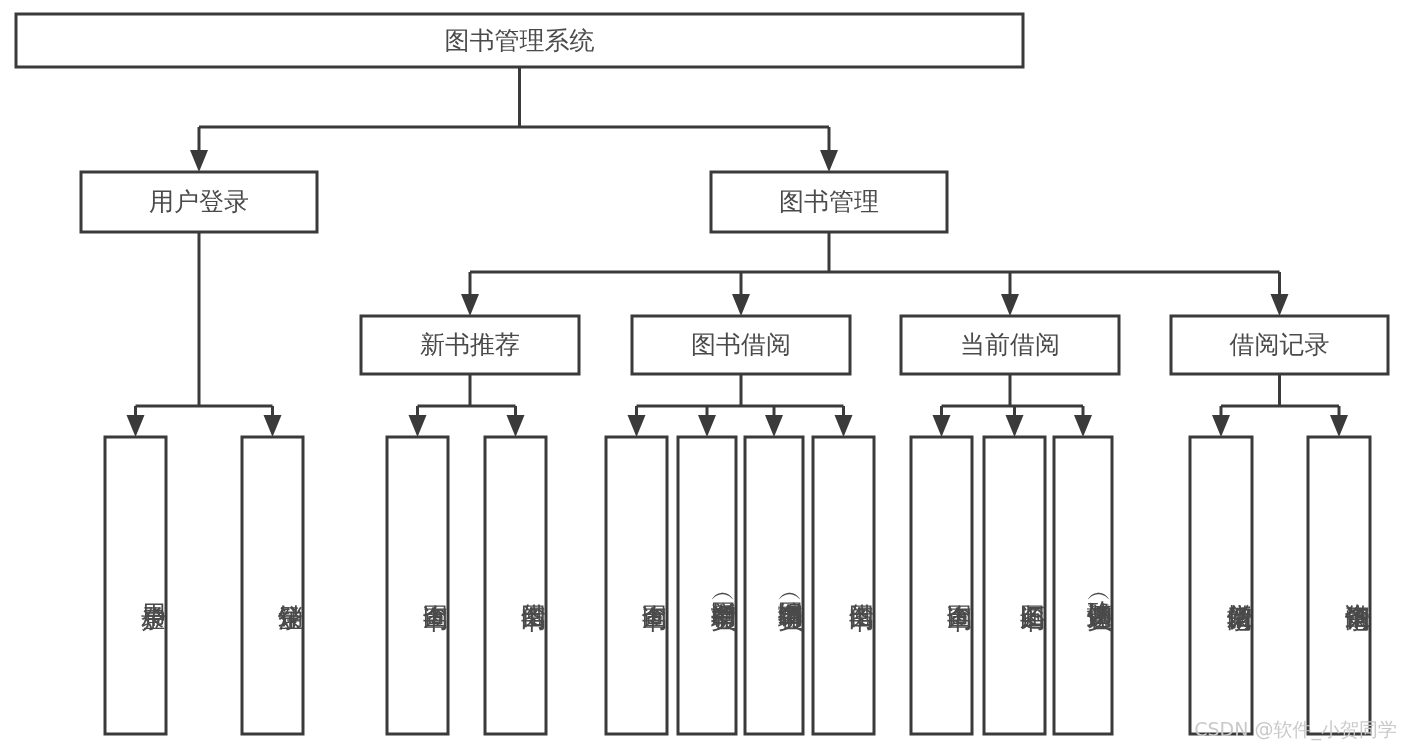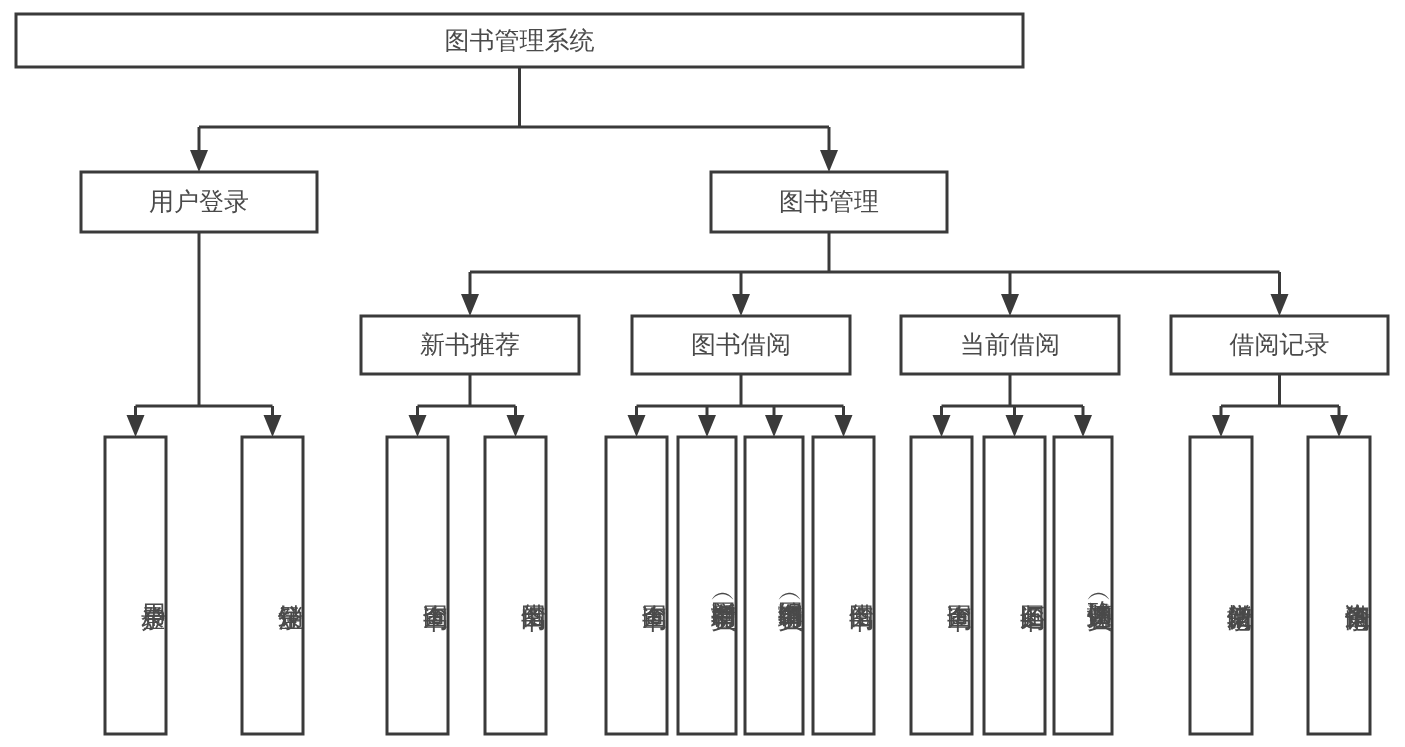--- a/index.html
+++ b/index.html
@@ -218,13 +218,14 @@
       <div class="vlabel" style="left: 678px; top: 445px; width: 58px; height: 281px;">新增图书（管理员）</div>
       <div class="vlabel" style="left: 745px; top: 445px; width: 58px; height: 281px;">编辑图书（管理员）</div>
       <div class="vlabel" style="left: 813px; top: 445px; width: 61px; height: 281px;">借阅图书</div>
       <div class="vlabel" style="left: 911px; top: 445px; width: 61px; height: 281px;">查询图书</div>
       <div class="vlabel" style="left: 984px; top: 445px; width: 61px; height: 281px;">归还图书</div>
       <div class="vlabel" style="left: 1054px; top: 445px; width: 58px; height: 281px;">确认归还（管理员）</div>
       <div class="vlabel" style="left: 1190px; top: 445px; width: 62px; height: 281px;">新增借阅记录</div>
       <div class="vlabel" style="left: 1308px; top: 445px; width: 62px; height: 281px;">查询借阅记录</div>
     </div>
 
+  <div class="watermark">CSDN @软件_小贺同学</div>
 </div>
 
 </body></html>

